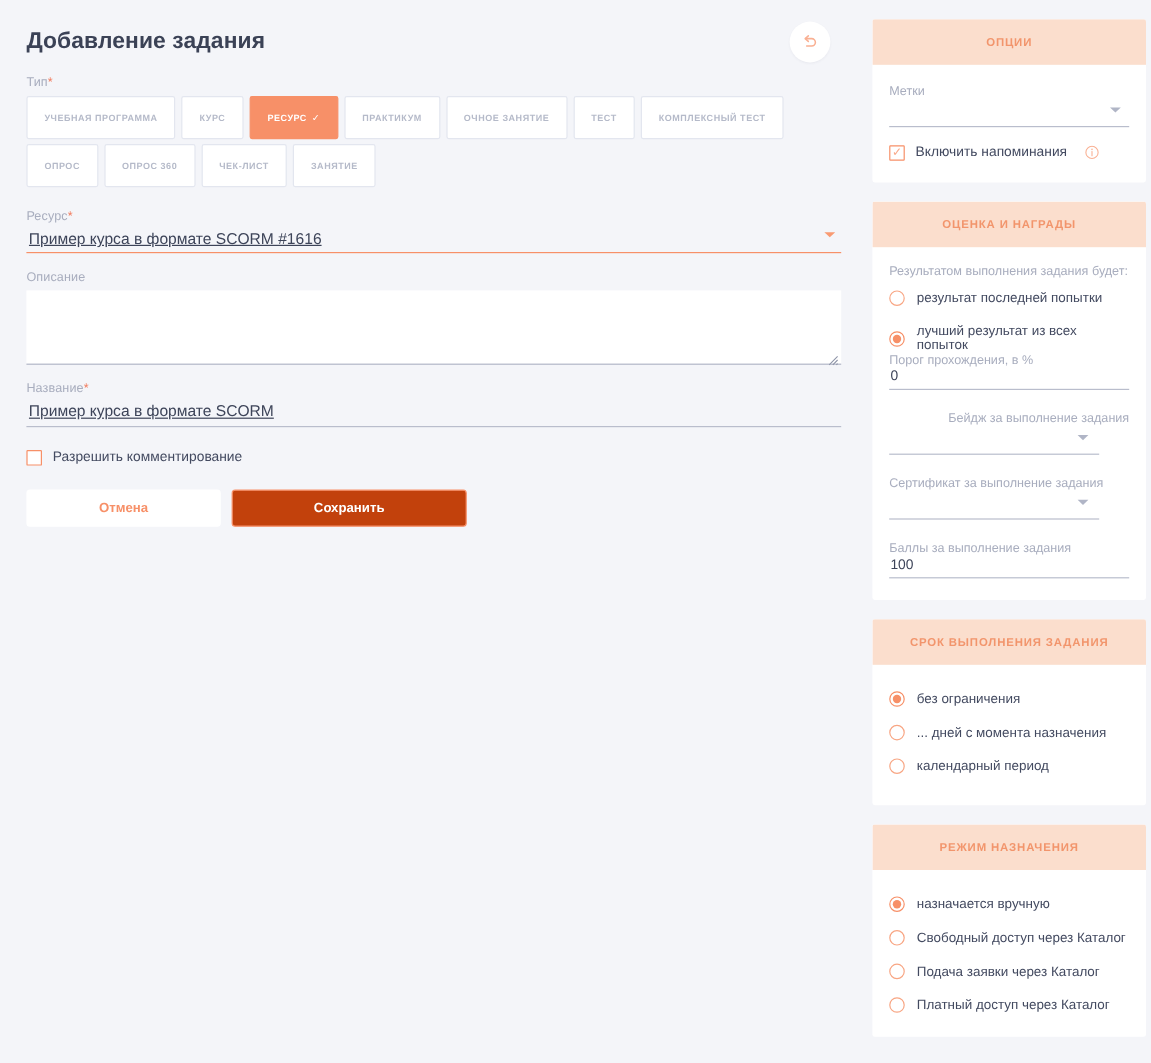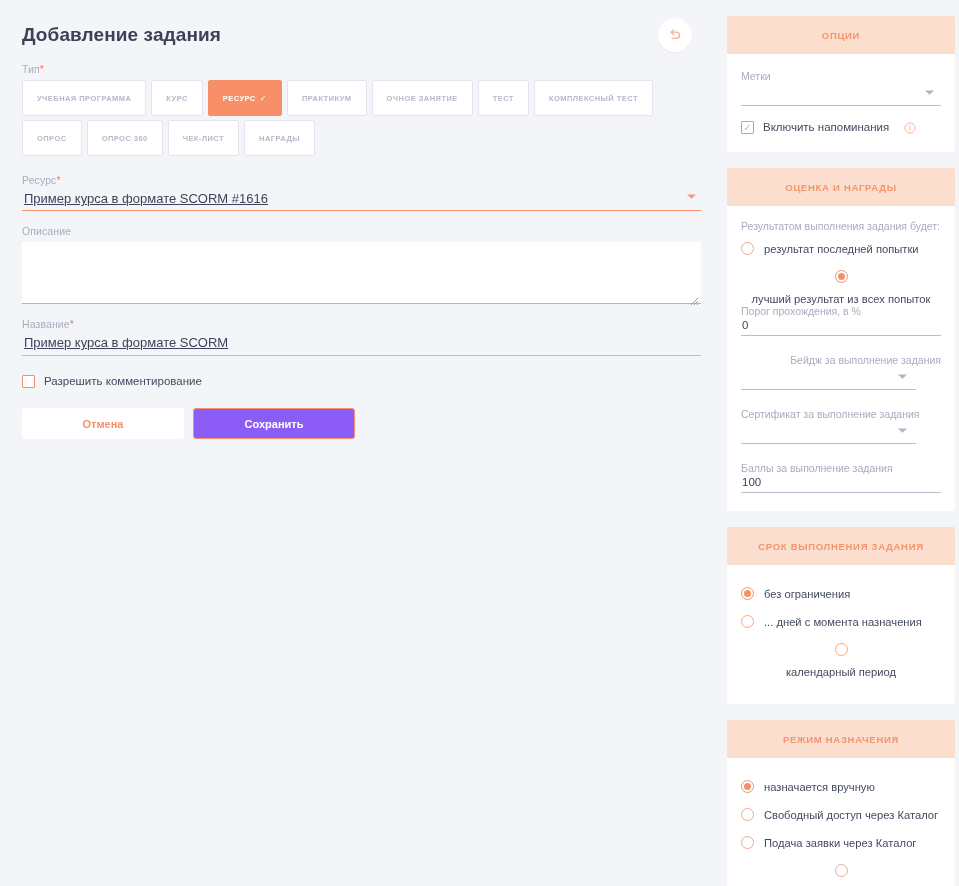--- a/index.html
+++ b/index.html
@@ -200,22 +200,22 @@
     align-items: center;
     justify-content: center;
   }
   .btn-cancel {
     width: 162px;
     background: #ffffff;
     border: 1px solid #ffffff;
     color: #f79068;
   }
   .btn-save {
-    width: 162px;
-    background: #8b5cf6;
+    width: 196px;
+    background: #c2410c;
     border: 1px solid #f79068;
     color: #ffffff;
   }
 
   
   .side-col {
     position: absolute;
     left: 727px;
     top: 0;
     width: 232px;
@@ -277,21 +277,21 @@
   }
 
   .radio-group { padding-top: 4px; }
   .radio-row {
     display: flex;
     align-items: center;
     gap: 10px;
     margin-bottom: 15px;
     cursor: pointer;
   }
-  .radio-row:last-child { margin-bottom: 0; flex-direction: column; }
+  .radio-row:last-child { margin-bottom: 0; }
   .radio {
     width: 13px; height: 13px;
     min-width: 13px;
     border-radius: 50%;
     border: 1.5px solid #f8a684;
     background: #fff;
     display: flex;
     align-items: center;
     justify-content: center;
   }
@@ -365,21 +365,21 @@
           <button class="type-btn">
             <span>ОПРОС</span>
           </button>
           <button class="type-btn">
             <span>ОПРОС 360</span>
           </button>
           <button class="type-btn">
             <span>ЧЕК-ЛИСТ</span>
           </button>
           <button class="type-btn">
-            <span>НАГРАДЫ</span>
+            <span>ЗАНЯТИЕ</span>
           </button>
         </div>
     </div>
 
     <div class="field-block">
       <div class="field-label">
         <span>Ресурс</span><span class="req">*</span>
       </div>
       <div class="select-wrap">
         <input class="underline-input focused" readonly="" value="Пример курса в формате SCORM #1616" style="">

